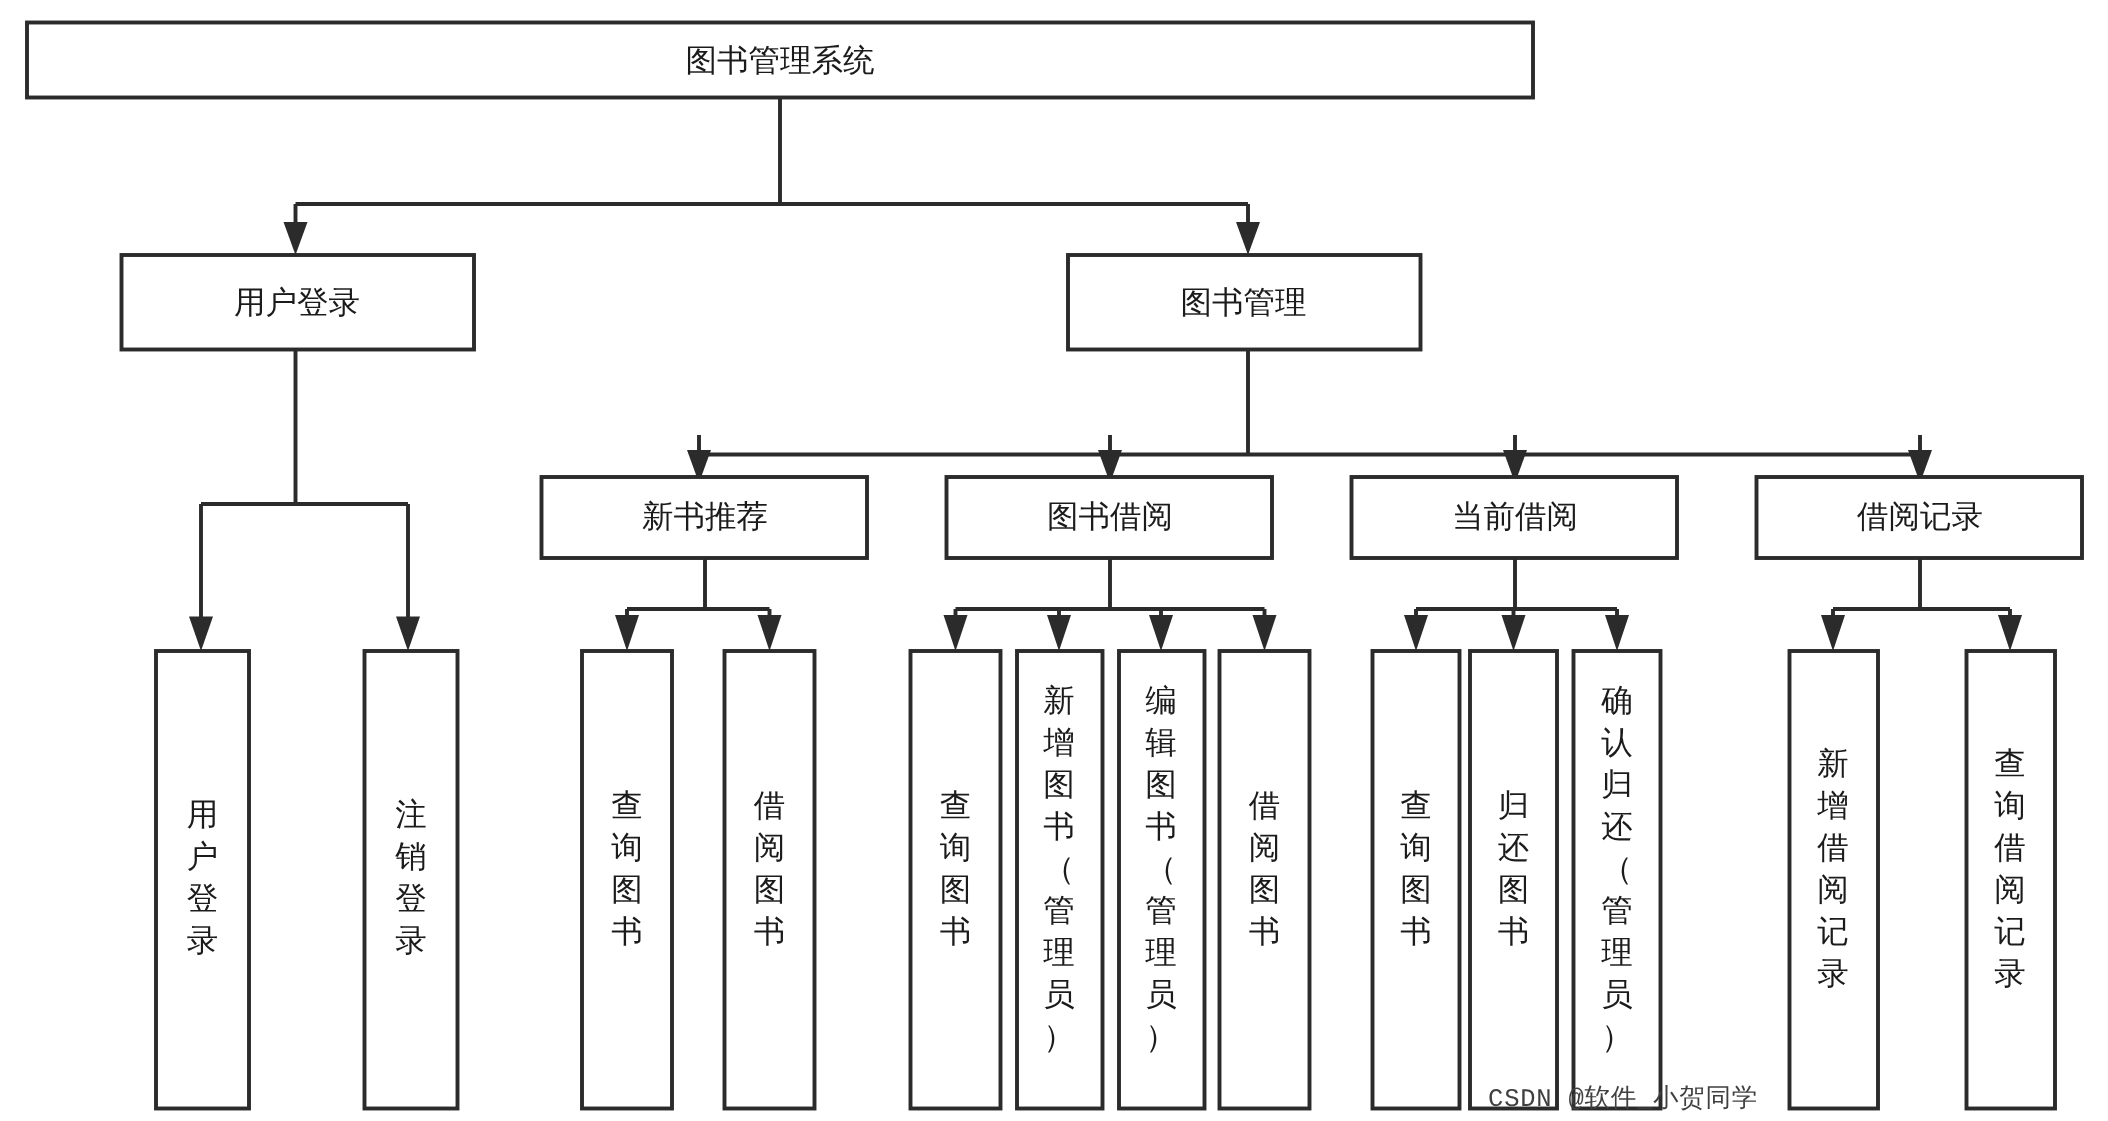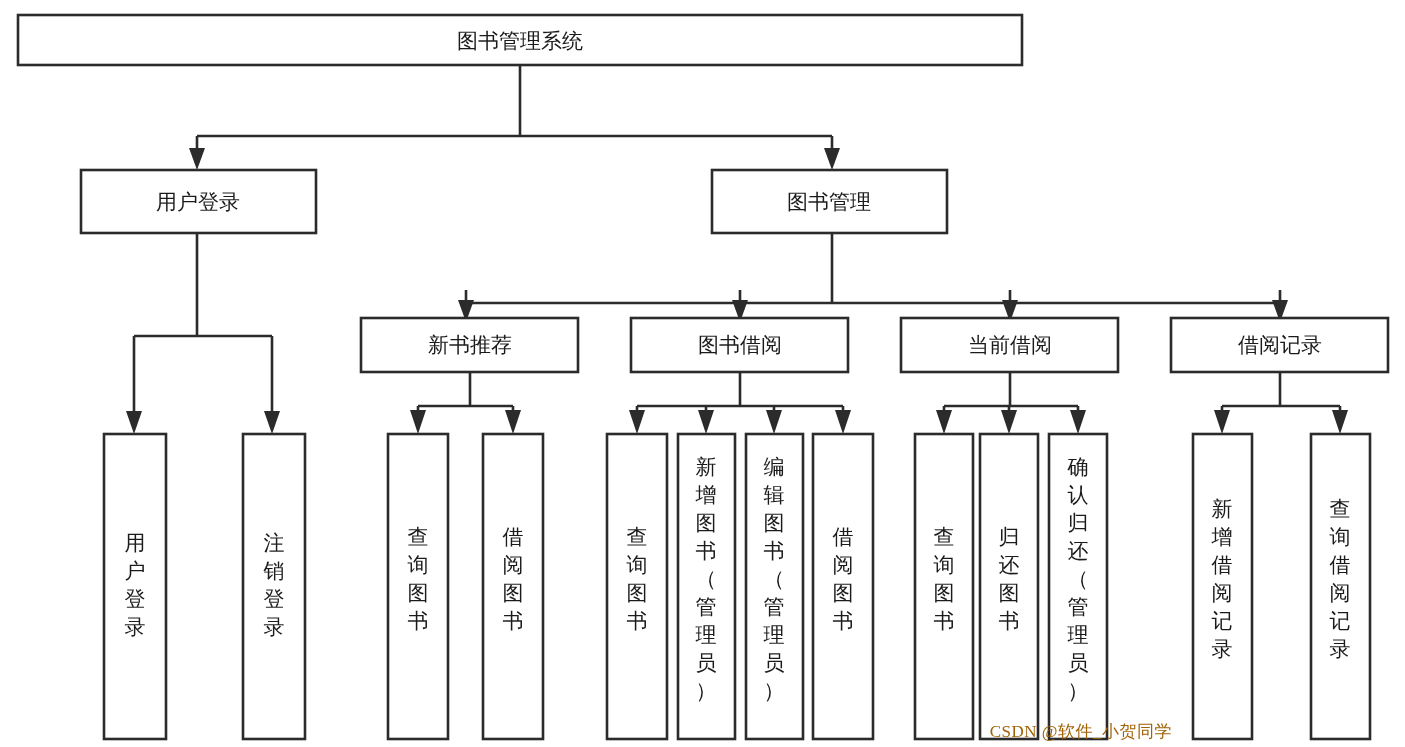--- a/index.html
+++ b/index.html
@@ -51,23 +51,23 @@
   .node-label-vertical {
     font-family: "Liberation Sans", "DejaVu Sans", sans-serif;
     fill: #1b1b1b;
     font-size: 21px;
     text-anchor: middle;
   }
   .watermark-text {
     position: absolute;
     right: 8px;
     bottom: 4px;
-    font-family: Liberation Serif, serif;
+    font-family: Liberation Mono, monospace;
     font-size: 17px;
-    color: #a16207;
+    color: #404040;
     letter-spacing: 0.5px;
     white-space: nowrap;
     user-select: none;
   }
 </style>
 </head>
 <body>
 
 <div id="diagram-root">
   <svg class="diagram-canvas" viewBox="0 0 1405 747">

